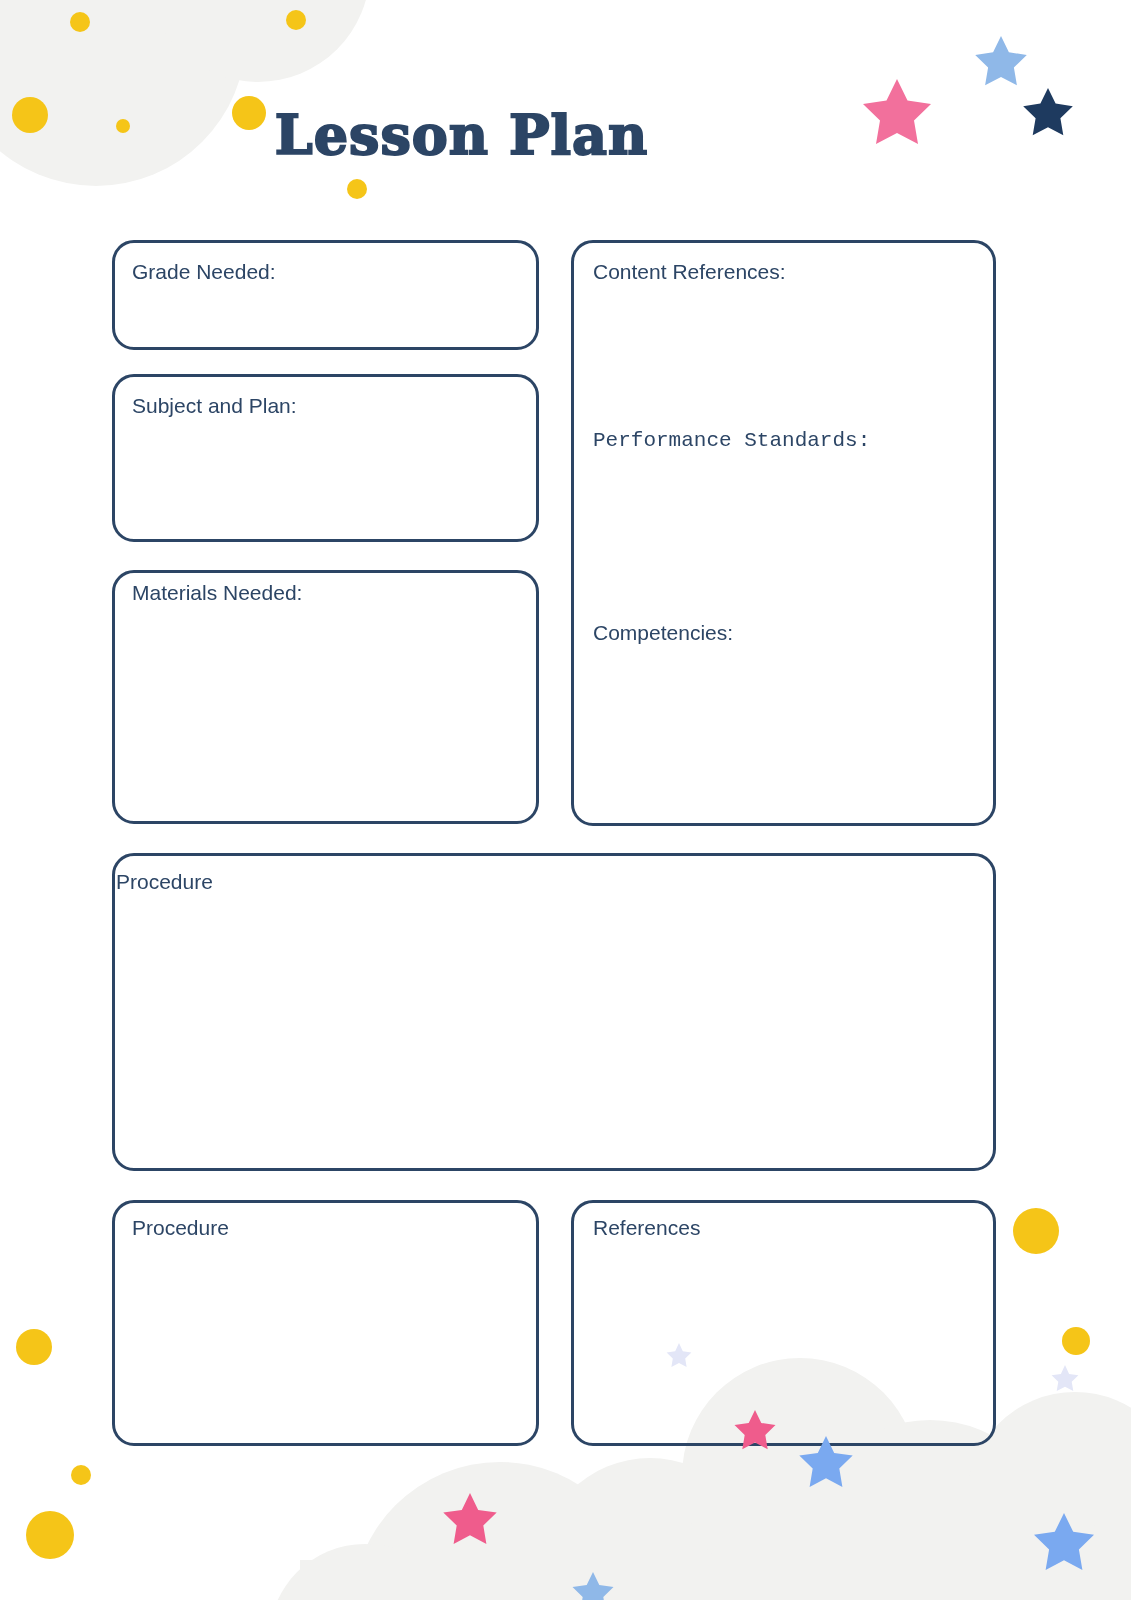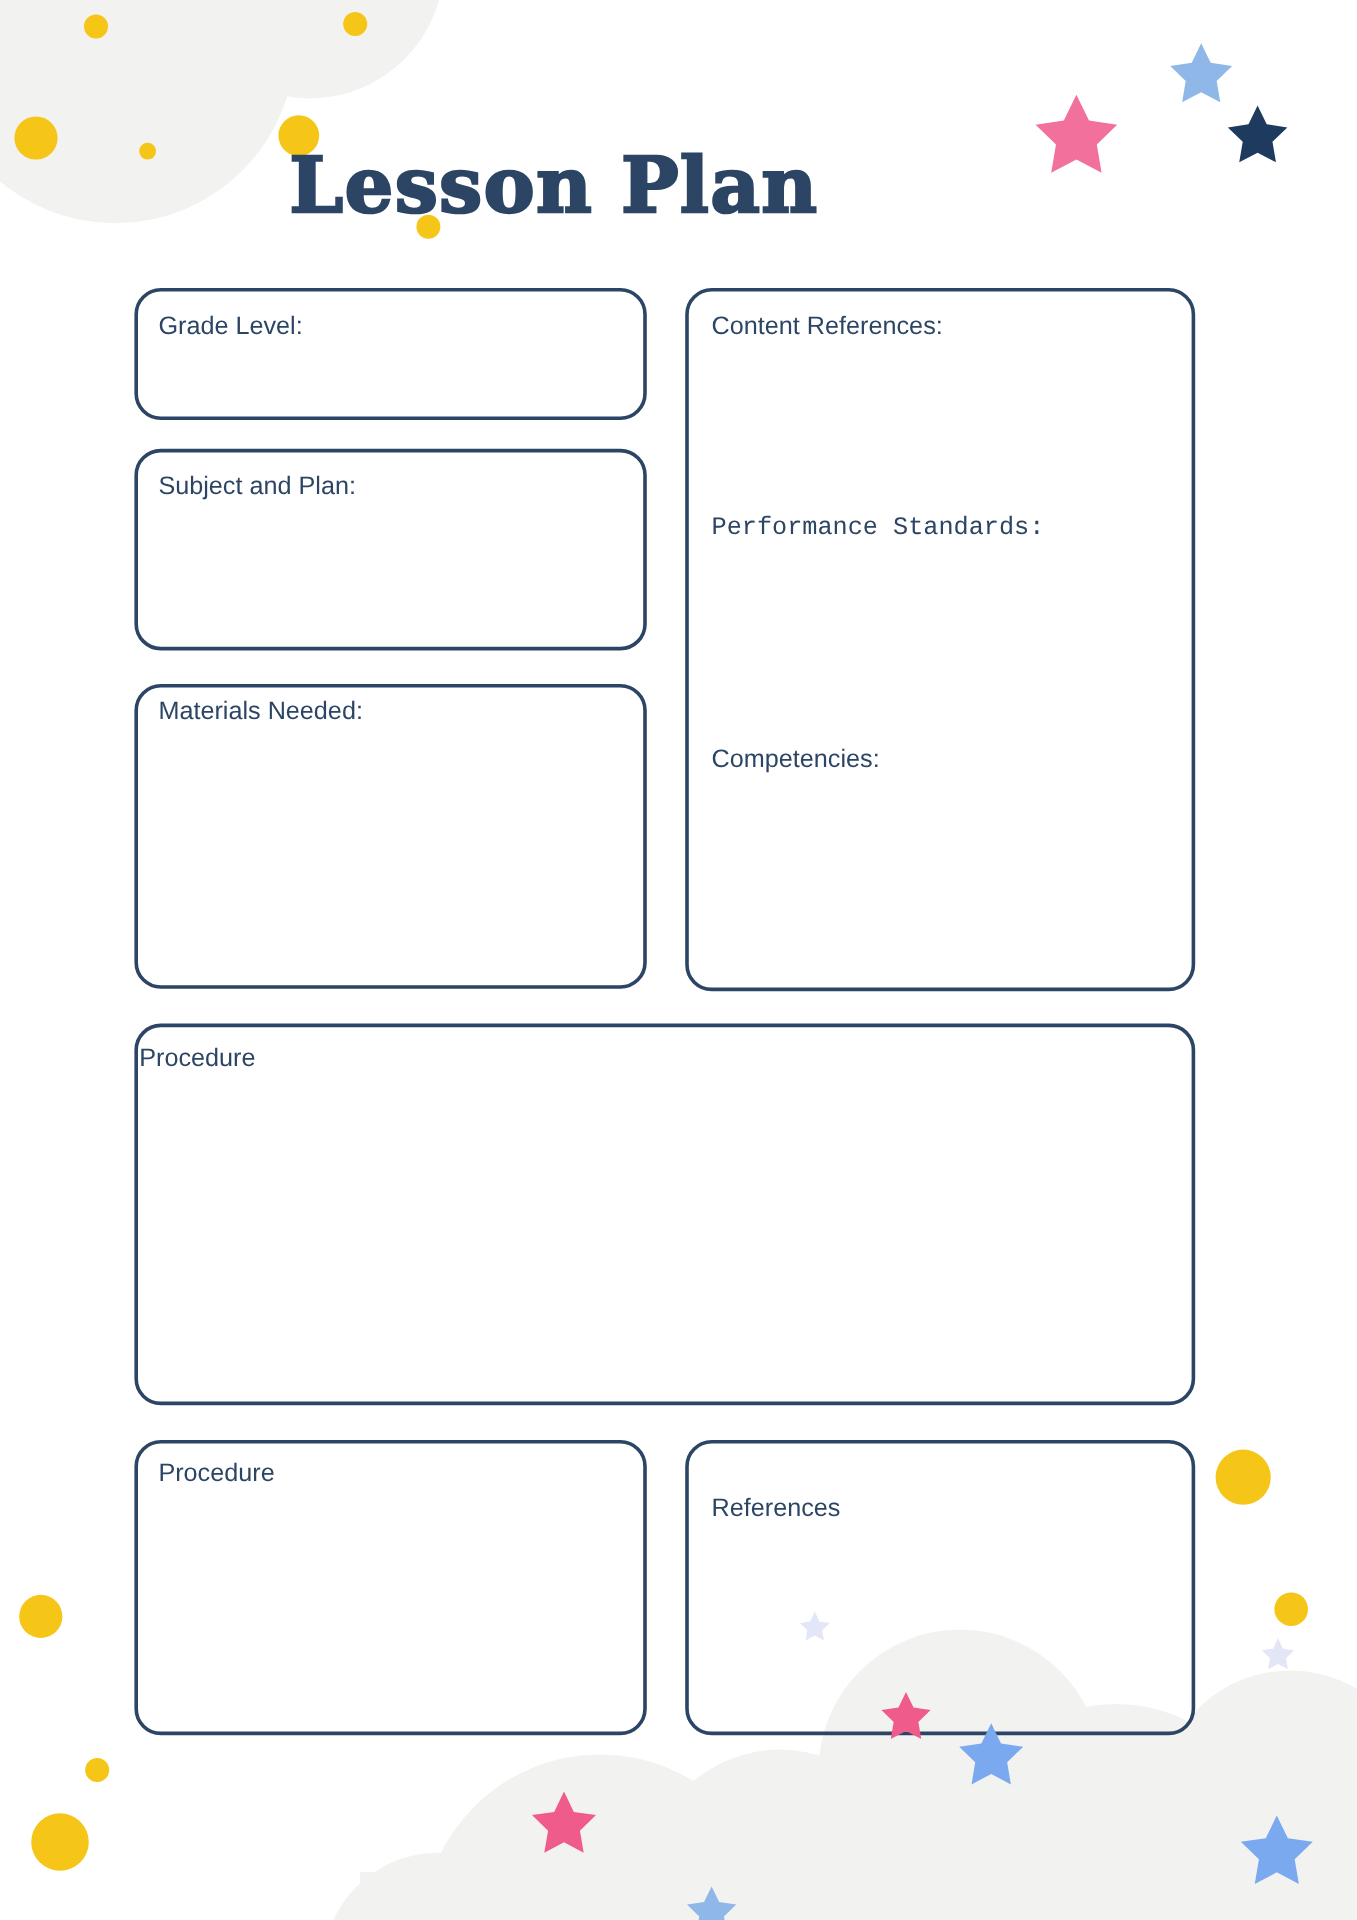--- a/index.html
+++ b/index.html
@@ -10,22 +10,22 @@
   }
   #deco-back,#deco-front{position:absolute;left:0;top:0;width:1131px;height:1600px;}
   #deco-back{z-index:0;}
   #deco-front{z-index:3;pointer-events:none;}
 
   .page{position:absolute;left:0;top:0;width:1131px;height:1600px;z-index:2;}
 
   .title{
     position:absolute;left:0;top:108px;width:923px;text-align:center;
     font-family:"DejaVu Serif",serif;
-    font-weight:700;font-size:64px;letter-spacing:1px;
-    color:#2C4565;line-height:1;margin-top:16px;
+    font-weight:700;font-size:54px;letter-spacing:1px;
+    color:#2C4565;line-height:1;
     -webkit-text-stroke:2px #2C4565;
   }
 
   .field-box{
     position:absolute;
     border:3px solid #2C4565;
     border-radius:22px;
     background:transparent;
     box-sizing:border-box;
   }
@@ -50,21 +50,21 @@
   #box-references{left:571px;top:1200px;width:425px;height:246px;}
 
   .lbl-in-grade{left:132px;top:259px;}
   .lbl-in-subject{left:132px;top:393px;}
   .lbl-in-materials{left:132px;top:580px;}
   .lbl-in-content{left:593px;top:259px;}
   .lbl-in-performance{left:593px;top:428px;font-family:Liberation Mono, monospace;}
   .lbl-in-competencies{left:593px;top:620px;}
   .lbl-in-procedure{left:116px;top:869px;}
   .lbl-in-assessment{left:132px;top:1215px;}
-  .lbl-in-references{left:593px;top:1215px;margin-top:29px;}
+  .lbl-in-references{left:593px;top:1215px;}
 </style>
 </head>
 <body>
 
 <svg id="deco-back" viewBox="0 0 1131 1600" xmlns="http://www.w3.org/2000/svg" aria-hidden="true">
   <g>
     <circle cx="96" cy="36" r="150" fill="#F2F2F0"></circle>
     <circle cx="258" cy="-30" r="112" fill="#F2F2F0"></circle>
   </g>
   <g>
@@ -97,21 +97,21 @@
     <path fill="#E3E6F7" d="M679 1343 L682.8 1351.2 L691.4 1352.5 L685.2 1358.5 L686.6 1367 L679 1363 L671.4 1367 L672.8 1358.5 L666.6 1352.5 L675.2 1351.2 Z"></path>
     <path fill="#E3E6F7" d="M1065 1365 L1069.1 1373.9 L1078.4 1375.3 L1071.7 1381.8 L1073.3 1391 L1065 1386.7 L1056.7 1391 L1058.3 1381.8 L1051.6 1375.3 L1060.9 1373.9 Z"></path>
   </g>
 </svg>
 
 <div class="page">
 
   <div class="title">Lesson Plan</div>
 
   <div class="field-box" id="box-grade"></div>
-  <div class="field-label lbl-in-grade">Grade Level:</div>
+  <div class="field-label lbl-in-grade">Grade Needed:</div>
 
   <div class="field-box" id="box-subject"></div>
   <div class="field-label lbl-in-subject">Subject and Plan:</div>
 
   <div class="field-box" id="box-materials"></div>
   <div class="field-label lbl-in-materials">Materials Needed:</div>
 
   <div class="field-box" id="box-standards"></div>
   <div class="field-label lbl-in-content">Content References:</div>
   <div class="field-label lbl-in-performance">Performance Standards:</div>

